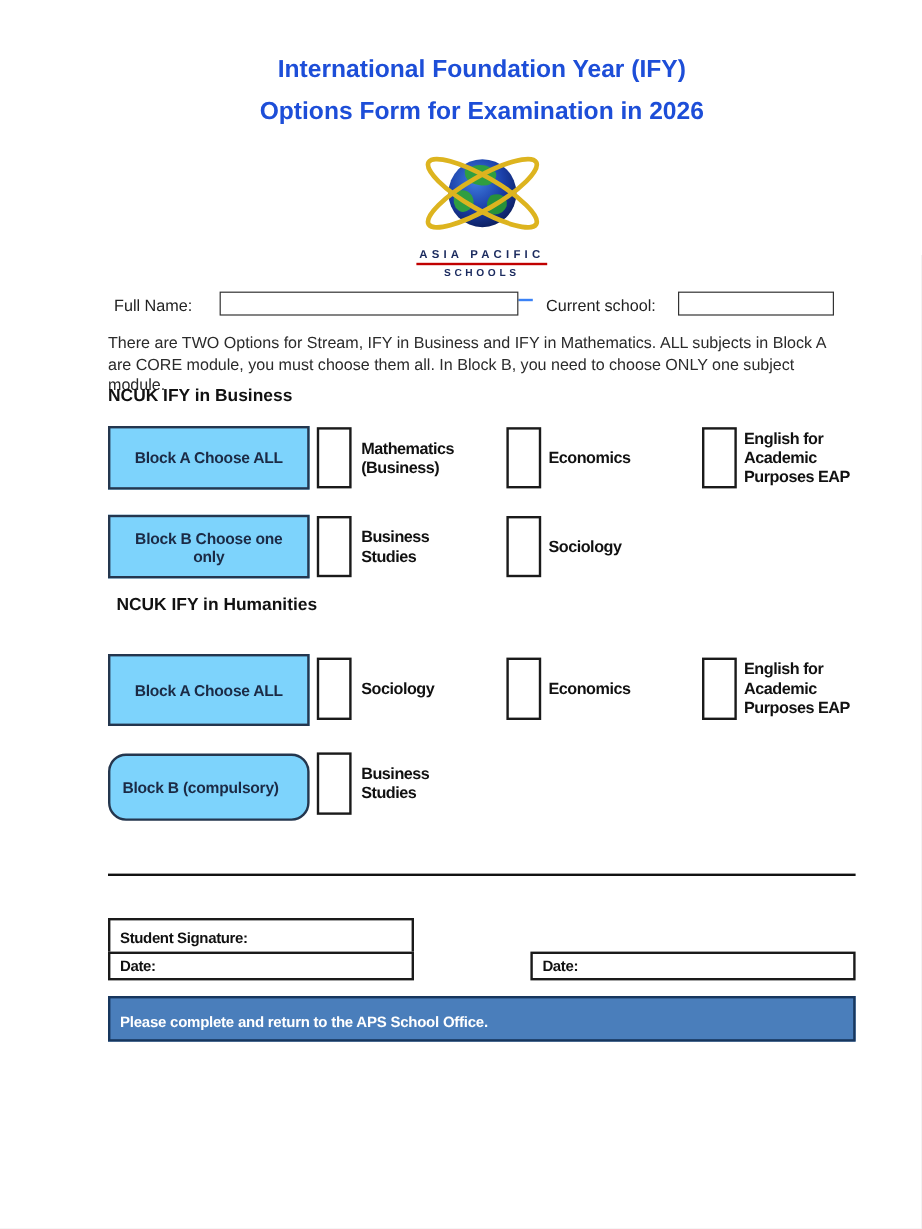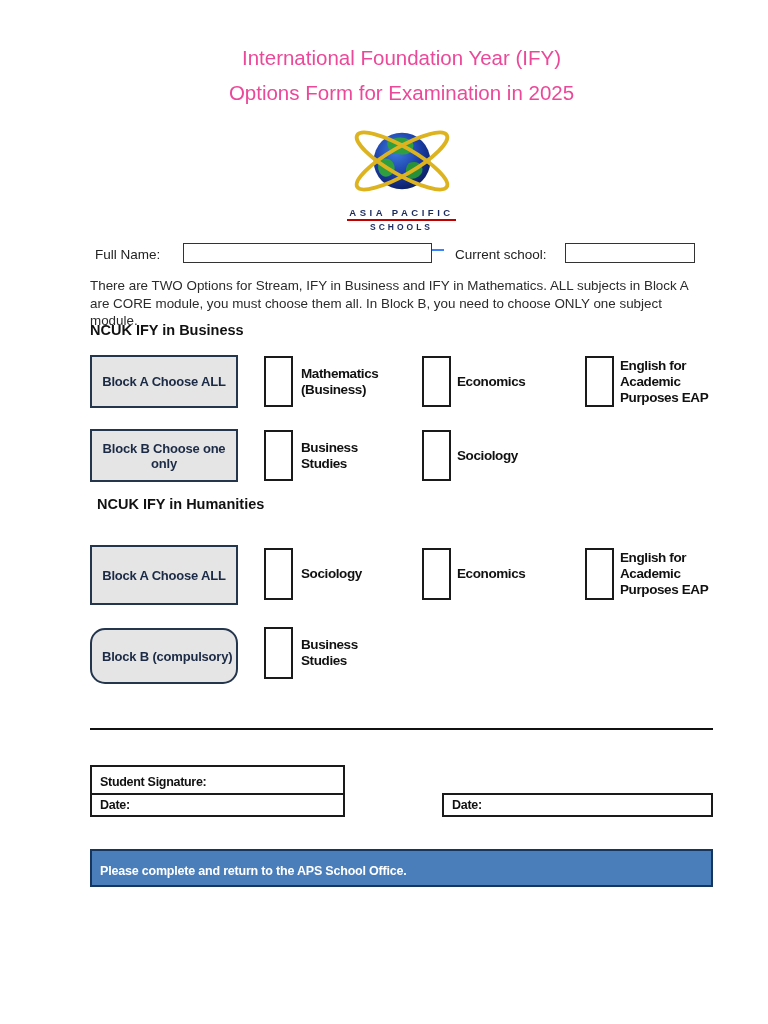--- a/index.html
+++ b/index.html
@@ -4,21 +4,21 @@
 <style>
   html,body{margin:0;padding:0;background:#e8e8e8;}
   .page{
     position:relative;width:768px;height:1024px;margin:0 auto;
     background:#ffffff;overflow:hidden;
     font-family:"Liberation Sans",sans-serif;color:#1a1a1a;
   }
   
   .title{
     position:absolute;left:90px;top:40px;width:623px;
-    text-align:center;font-weight:normal;font-size:20.5px;line-height:35px;color:#ec4899;
+    text-align:center;font-weight:bold;font-size:20.5px;line-height:35px;color:#1d4ed8;
   }
   
   .logo{position:absolute;left:90px;top:120px;width:623px;text-align:center;}
   .logo svg{display:block;margin:0 auto;}
   .logo-line1{
     display:inline-block;margin-top:2px;font-size:9.5px;font-weight:bold;
     letter-spacing:3.5px;color:#1a2a5e;border-bottom:2px solid #c00000;
     padding:0 2px 1px 2px;
   }
   .logo-line2{
@@ -34,25 +34,25 @@
   
   .instructions{
     position:absolute;left:90px;top:277px;width:614px;
     font-size:13.4px;line-height:17.5px;color:#2b2b2b;
   }
   
   .section-heading{position:absolute;font-size:14.5px;font-weight:bold;color:#111;}
   
   .row{position:absolute;left:0;top:0;width:768px;}
   .blockbox{
-    position:absolute;left:90px;width:148px;
-    background:#e5e5e5;border:2px solid #24364e;box-sizing:border-box;
+    position:absolute;left:90px;width:168px;
+    background:#7dd3fc;border:2px solid #24364e;box-sizing:border-box;
     display:flex;align-items:center;justify-content:center;
     font-size:13px;font-weight:bold;color:#1b2a45;letter-spacing:-0.2px;
-    text-align:center;padding:0 0;
+    text-align:center;padding:0 14px;
   }
   .blockbox.left-align{justify-content:flex-start;padding-left:10px;}
   .checkbox{
     position:absolute;width:29px;background:#fff;
     border:2px solid #1a1a1a;box-sizing:border-box;cursor:pointer;
   }
   .optlabel{
     position:absolute;display:flex;align-items:center;
     font-size:13.5px;font-weight:bold;letter-spacing:-0.4px;line-height:16px;color:#111;
   }
@@ -61,34 +61,34 @@
   .c2{left:585px;} .l2{left:620px;width:96px;}
   
   .divider{position:absolute;left:90px;top:728px;width:623px;border-top:2px solid #111;}
   .sigbox{
     position:absolute;border:2px solid #1a1a1a;background:#fff;box-sizing:border-box;
     font-size:12.5px;font-weight:bold;letter-spacing:-0.3px;color:#111;
     display:flex;align-items:center;padding-left:8px;
   }
   
   .footer-bar{
-    position:absolute;left:90px;top:849px;width:623px;height:38px;
+    position:absolute;left:90px;top:830px;width:623px;height:38px;
     background:#4a7ebb;border:2px solid #17365d;box-sizing:border-box;
     display:flex;align-items:center;padding:6px 0 0 8px;
     color:#ffffff;font-size:12.5px;font-weight:bold;letter-spacing:-0.2px;
   }
 </style>
 </head>
 <body>
 
 <div class="page">
 
   <div class="title">
     <div>International Foundation Year (IFY)</div>
-    <div>Options Form for Examination in 2025</div>
+    <div>Options Form for Examination in 2026</div>
   </div>
 
   <div class="logo">
     <span>
       <svg width="108" height="82" viewBox="0 0 110 84">
         <defs>
           <radialGradient id="gl" cx="40%" cy="32%" r="75%">
             <stop offset="0%" stop-color="#3f7de0"></stop>
             <stop offset="55%" stop-color="#1b3fa8"></stop>
             <stop offset="100%" stop-color="#0a1a56"></stop>

